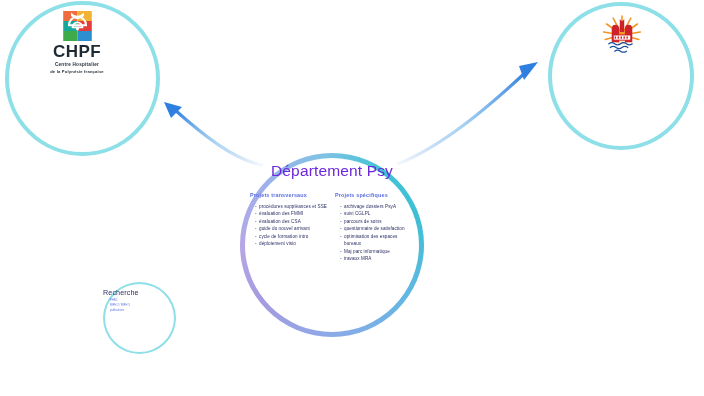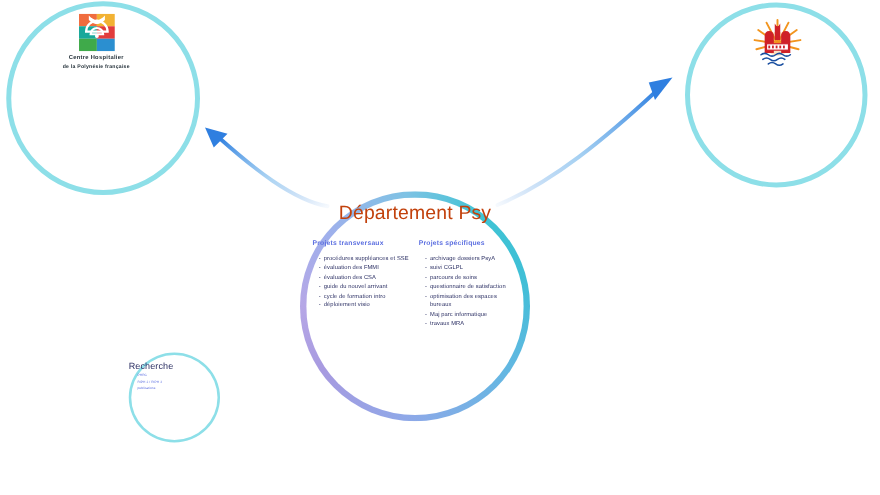--- a/index.html
+++ b/index.html
@@ -129,21 +129,21 @@
   }
 
   
   #dept-title {
     position: absolute;
     left: 240px;
     top: 162px;
     width: 184px;
     text-align: center;
     font-size: 15.5px;
-    color: #c2410c;
+    color: #6d28d9;
     letter-spacing: 0.15px;
     white-space: nowrap;
   }
 
   .col-wrap {
     position: absolute;
     top: 192px;
     width: 184px;
     left: 240px;
     display: flex;
@@ -261,20 +261,21 @@
       <rect x="0" y="14" width="20" height="14" fill="#18a89a"></rect>
       <rect x="20" y="14" width="20" height="14" fill="#e23c3c"></rect>
       <rect x="0" y="28" width="20" height="14" fill="#3faa4a"></rect>
       <rect x="20" y="28" width="20" height="14" fill="#2b8fd0"></rect>
       <path d="M11 2 q9 10 18 0 v5 q-9 9 -18 0 z" fill="#ffffff"></path>
       <circle cx="20" cy="9" r="2.6" fill="#ffffff"></circle>
       <path d="M20 20 m-12,0 a12,12 0 0,1 24,0 z" fill="none" stroke="#ffffff" stroke-width="2.6"></path>
       <path d="M20 23 m-7,0 a7,7 0 0,1 14,0 z" fill="none" stroke="#ffffff" stroke-width="2.4"></path>
       <circle cx="20" cy="25" r="2.2" fill="#ffffff"></circle>
     </svg>
+    <div class="chpf-word">CHPF</div>
     <div class="chpf-sub1">Centre Hospitalier</div>
     <div class="chpf-sub2">de la Polynésie française</div>
   </div>
 
   <div id="polynesie-circle" class="node-circle"></div>
 
   <svg id="polynesie-emblem" viewBox="0 0 60 60" xmlns="http://www.w3.org/2000/svg">
     <g stroke="#f2951f" stroke-width="2.1" stroke-linecap="round">
       <line x1="30" y1="30" x2="30" y2="4"></line>
       <line x1="30" y1="30" x2="18" y2="7"></line>

